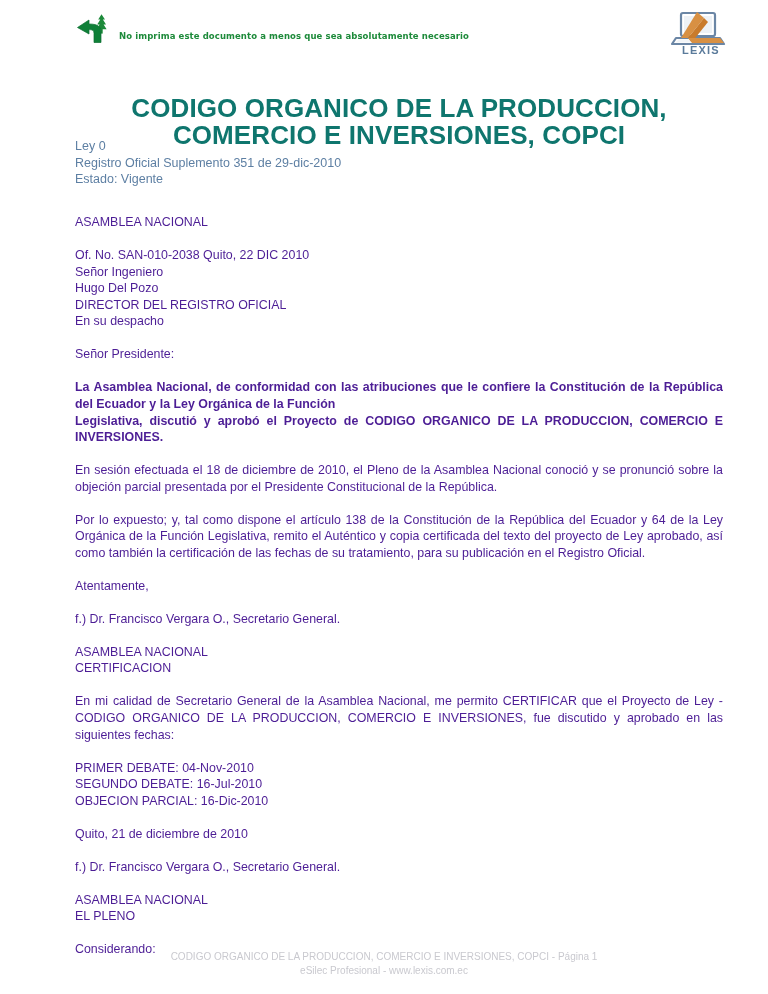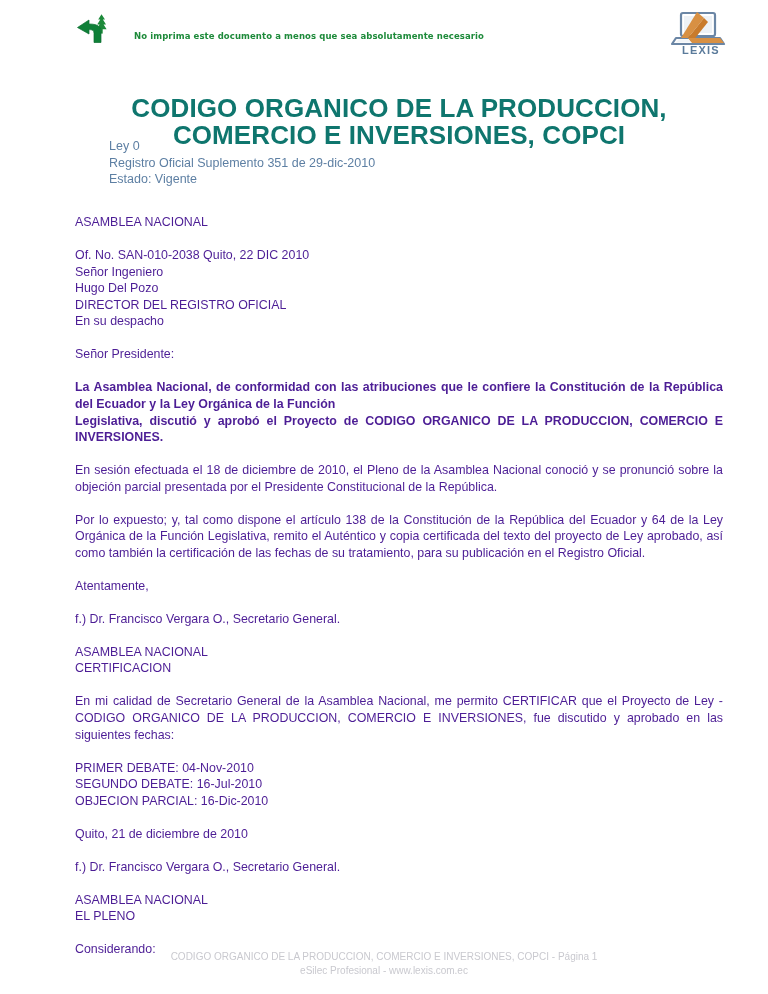--- a/index.html
+++ b/index.html
@@ -32,21 +32,21 @@
     width: 768px;
     height: 68px;
   }
 
   .eco-notice {
     position: absolute;
     left: 76px;
     top: 13px;
     display: flex;
     align-items: flex-end;
-    gap: 16px;
+    gap: 1px;
   }
   .eco-icon {
     width: 42px;
     height: 32px;
     display: block;
     flex: 0 0 auto;
   }
   .eco-text {
     font-size: 8.5px;
     color: #1d8a3a;
@@ -83,21 +83,21 @@
   
   .meta-block {
     position: absolute;
     left: 75px;
     top: 138px;
     width: 648px;
     font-size: 12.5px;
     line-height: 16.6px;
     color: #5d7fa3;
   }
-  .meta-block div { white-space: nowrap; margin-left: 34px; }
+  .meta-block div { white-space: nowrap; }
 
   
   .body-content {
     position: absolute;
     left: 75px;
     top: 214px;
     width: 648px;
     font-size: 12.4px;
     line-height: 16.6px;
     color: #4c1d95;

